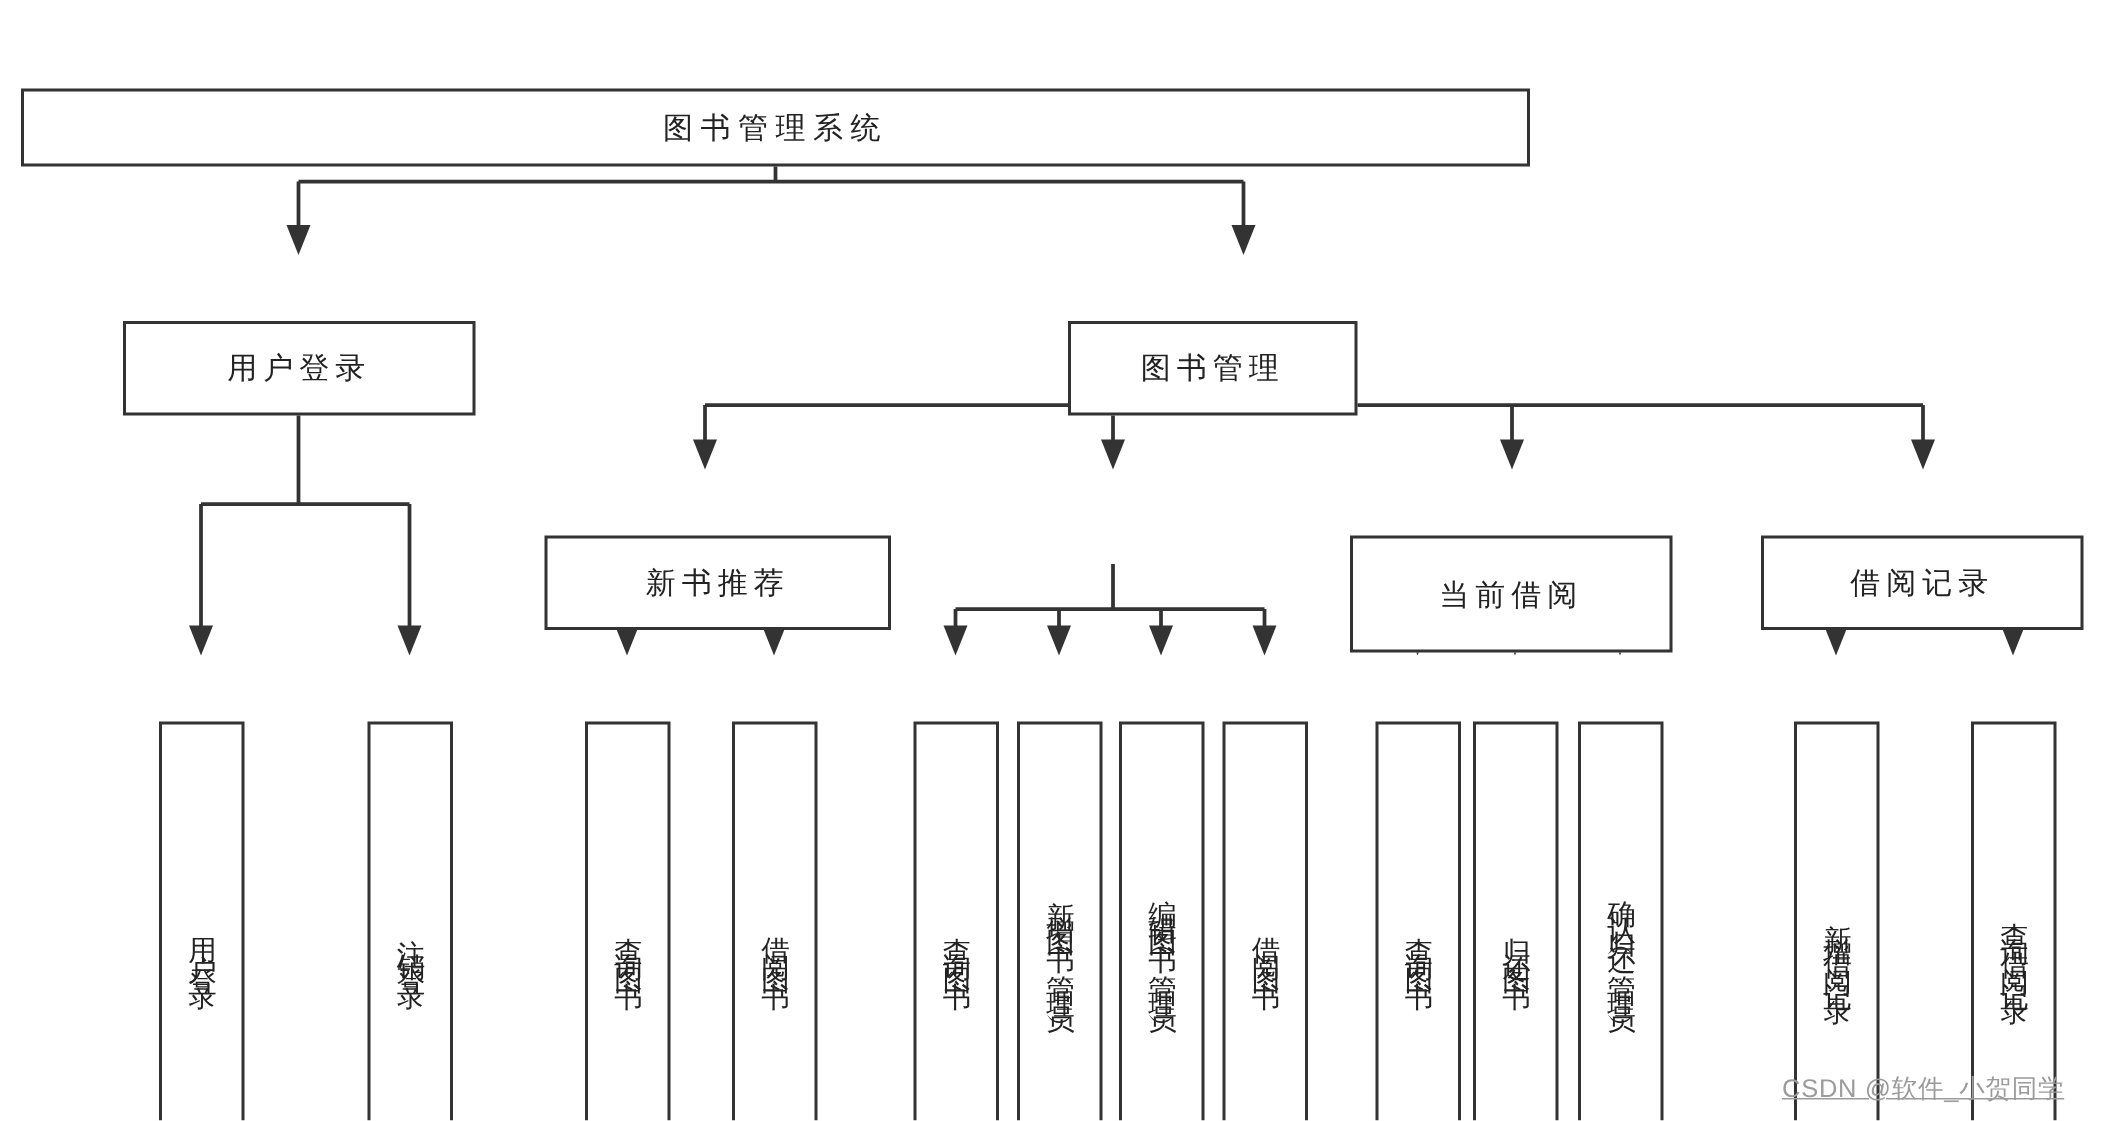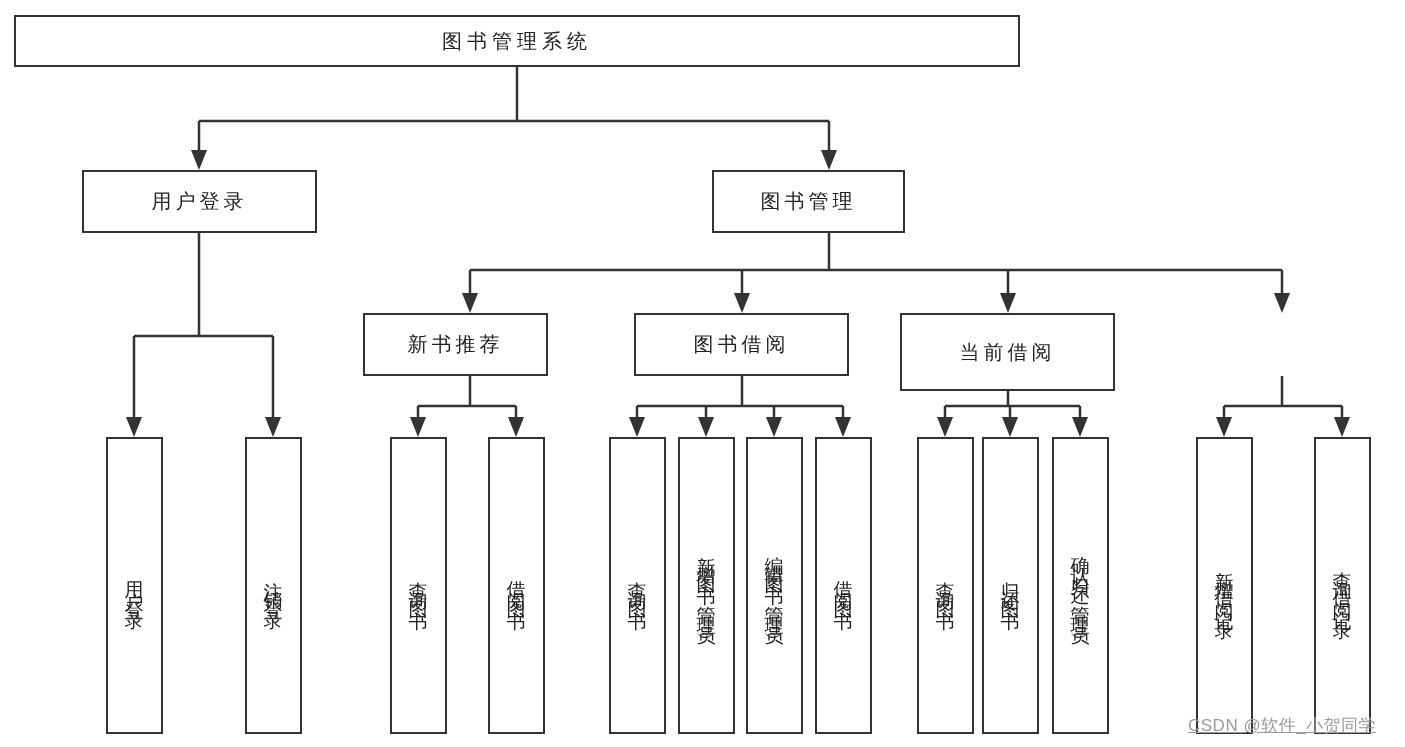--- a/index.html
+++ b/index.html
@@ -11,20 +11,21 @@
     overflow:hidden;
   }
   #connectors{position:absolute;left:0;top:0;width:1405px;height:747px;z-index:1;}
   .node{
     position:absolute;
     box-sizing:border-box;
     background:#ffffff;
     border:2.5px solid var(--line,#333333);
     display:flex;align-items:center;justify-content:center;
     z-index:2;
+    margin-top:44px;
   }
   .hbox .lbl{
     font-size:20px;
     letter-spacing:4px;
     color:var(--text,#222222);
     white-space:nowrap;
   }
   .root .lbl{letter-spacing:5px;}
   .vbox .lbl{
     writing-mode:vertical-lr;
@@ -106,28 +107,28 @@
     <span class="lbl">图书管理系统</span>
   </div>
 
   <div class="node hbox" style="left:82px;top:170px;width:235px;height:63px">
     <span class="lbl">用户登录</span>
   </div>
   <div class="node hbox" style="left:712px;top:170px;width:193px;height:63px">
     <span class="lbl">图书管理</span>
   </div>
 
-  <div class="node hbox" style="left:363px;top:313px;width:185px;height:63px">
+  <div class="node hbox" style="left:363px;top:313px;width:231px;height:63px">
     <span class="lbl">新书推荐</span>
-  </div>
-  <div class="node hbox" style="left:634px;top:313px;width:215px;height:63px">
-    <span class="lbl">图书借阅</span>
   </div>
   <div class="node hbox" style="left:900px;top:313px;width:215px;height:78px">
     <span class="lbl">当前借阅</span>
+  </div>
+  <div class="node hbox" style="left:1174px;top:313px;width:215px;height:63px">
+    <span class="lbl">借阅记录</span>
   </div>
 
   <div class="node vbox" style="left:106px;top:437px;width:57px;height:297px">
     <span class="lbl">用户登录</span>
   </div>
   <div class="node vbox" style="left:245px;top:437px;width:57px;height:297px">
     <span class="lbl">注销登录</span>
   </div>
 
   <div class="node vbox" style="left:390px;top:437px;width:57px;height:297px">

